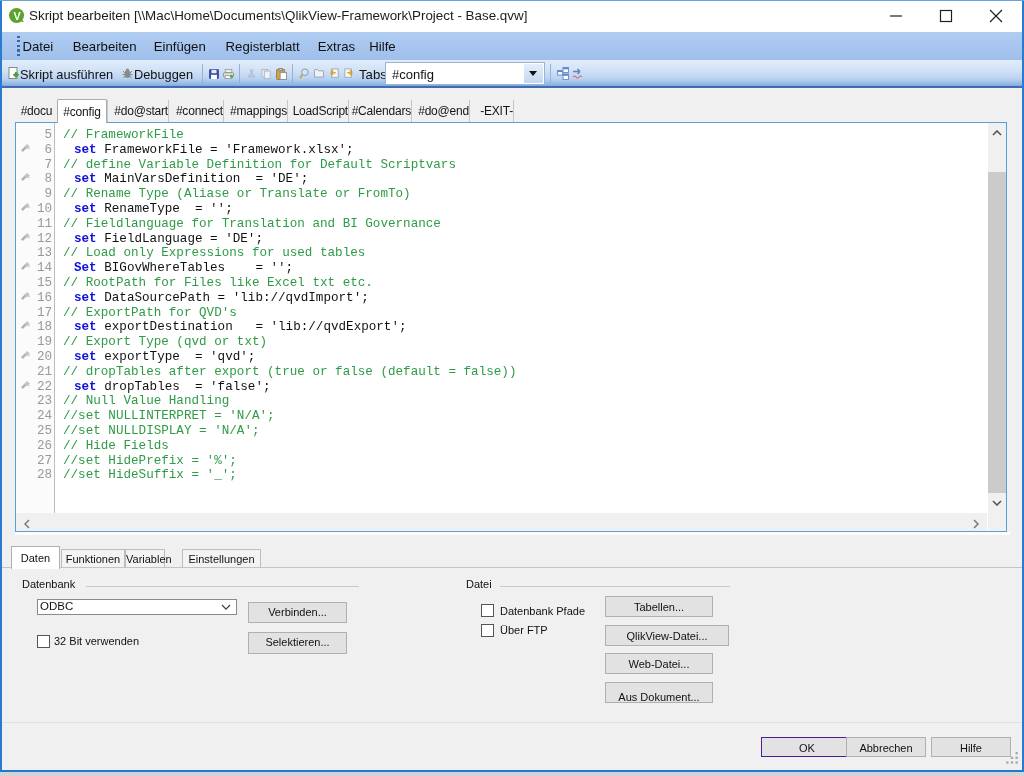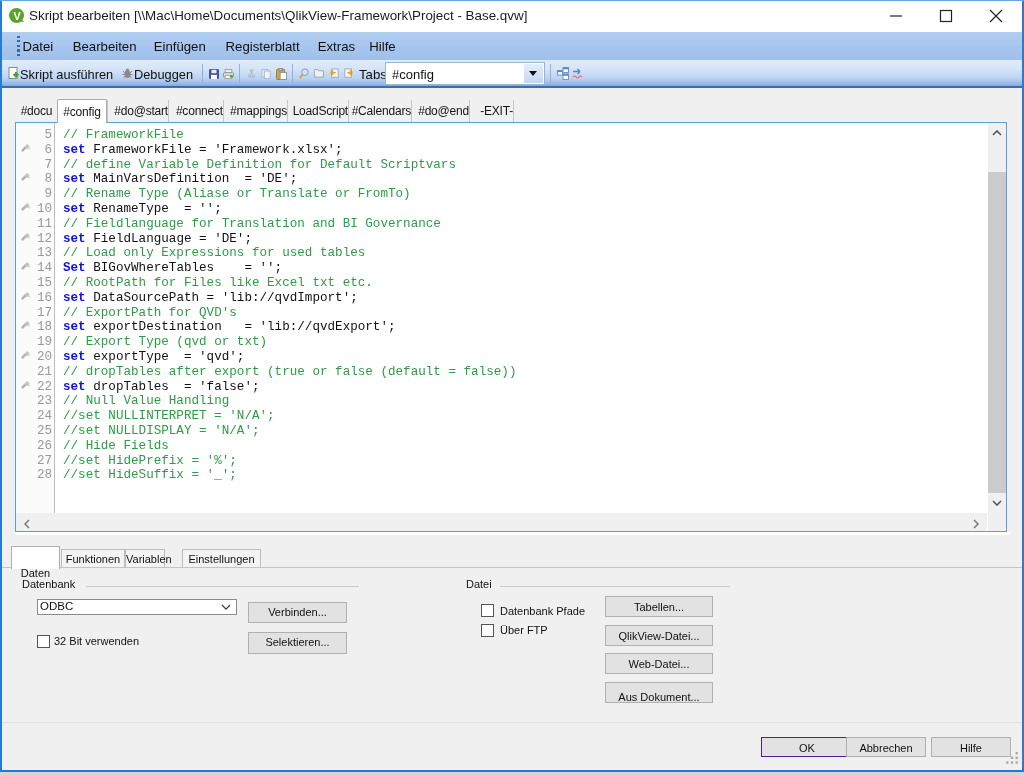--- a/index.html
+++ b/index.html
@@ -49,35 +49,35 @@
 #editor { position:absolute; left:15px; top:121px; width:992px; height:410px;
   border:1px solid #58a0d8; background:#fff; }
 #gutter { position:absolute; left:0; top:0; width:39px; height:394px; background:#fbfbfb;
   border-right:1px solid #bdbdbd; }
 #code { position:absolute; left:0; top:0px; width:970px; height:390px;
   font-family:"Liberation Mono", monospace; font-size:12.6px; line-height:14.8px;
   white-space:pre; color:#111; }
 .lnum { position:absolute; width:36px; text-align:right; color:#999; 
   font-family:"Liberation Mono", monospace; font-size:12.6px; }
 .cm { color:#2e9b46; }
-.kw { color:#1111dd; font-weight:bold; }
+.kw { color:#1111dd; font-weight:bold;margin-left:11px; }
 .codeline { position:absolute; left:47px; white-space:pre; }
 .pencil { position:absolute; left:5px; width:10px; height:9px; }
 
 #vscroll { position:absolute; right:0; top:0; width:18px; height:390px; background:#f0f0f0; }
 #corner { position:absolute; right:0; bottom:0; width:18px; height:18px; background:#f0f0f0; }
 #vthumb { position:absolute; left:0; top:49px; width:18px; height:321px; background:#cbcbcb; }
 #hscroll { position:absolute; left:0; bottom:0; width:971px; height:18px; background:#f0f0f0; }
 
 #dlgtabs { position:absolute; left:0; top:545px; width:1024px; height:23px; }
 .dtab { position:absolute; top:3px; height:19px; font-size:11px; color:#111;
   background:#f3f3f3; border:1px solid #bdbdbd; border-bottom:none; text-align:center; padding-top:3px; }
 #dtab-active { position:absolute; left:11px; top:0px; width:49px; height:23px; background:#fff;
   border:1px solid #b0b0b0; border-bottom:none; font-size:11px; color:#111;
-  text-align:center; padding-top:20px; z-index:2; }
+  text-align:center; padding-top:5px; z-index:2; }
 #dlgbody { position:absolute; left:0; top:566px; width:1022px; height:155px; background:#f0f0f0;
   border-top:1px solid #c4c4c4; }
 .grouplabel { position:absolute; font-size:11px; color:#111; }
 .groupline { position:absolute; height:1px; background:#c9c9c9; }
 .btn { position:absolute; background:#e2e2e2; border:1px solid #b0b0b0; font-size:11px;
   color:#111; text-align:center; font-family:"Liberation Sans", sans-serif; }
 .cb { position:absolute; width:13px; height:13px; background:#fff; border:1px solid #555; }
 .cblabel { position:absolute; font-size:11px; color:#111; }
 #odbc { position:absolute; left:37px; top:598px; width:200px; height:16px; background:#fff;
   border:1px solid #8a8a8a; }
@@ -293,21 +293,21 @@
   <div class="btn" style="left:248px;top:631px;width:99px;height:22px;padding-top:3px">Selektieren...</div>
   <div class="cb" style="left:37px;top:634px"></div>
   <div class="cblabel" style="left:54px;top:633.5px">32 Bit verwenden</div>
 
   <div class="cb" style="left:481px;top:603px"></div>
   <div class="cblabel" style="left:500px;top:604px">Datenbank Pfade</div>
   <div class="cb" style="left:481px;top:623px"></div>
   <div class="cblabel" style="left:500px;top:623px">Über FTP</div>
 
   <div class="btn" style="left:605px;top:595px;width:108px;height:21px;padding-top:4px">Tabellen...</div>
-  <div class="btn" style="left:605px;top:624px;width:108px;height:21px;padding-top:4px">QlikView-Datei...</div>
+  <div class="btn" style="left:605px;top:624px;width:124px;height:21px;padding-top:4px">QlikView-Datei...</div>
   <div class="btn" style="left:605px;top:652px;width:108px;height:21px;padding-top:4px">Web-Datei...</div>
   <div class="btn" style="left:605px;top:681px;width:108px;height:21px;padding-top:8px">Aus Dokument...</div>
 
   <div id="btmsep"></div>
   <div id="btnrow">
     <div class="btn" style="left:761px;top:736px;width:92px;border:1px solid #4c1d95">OK</div>
     <div class="btn" style="left:846px;top:736px;width:80px">Abbrechen</div>
     <div class="btn" style="left:931px;top:736px;width:80px">Hilfe</div>
   </div>
   <svg id="grip2" viewBox="0 0 12 12">

